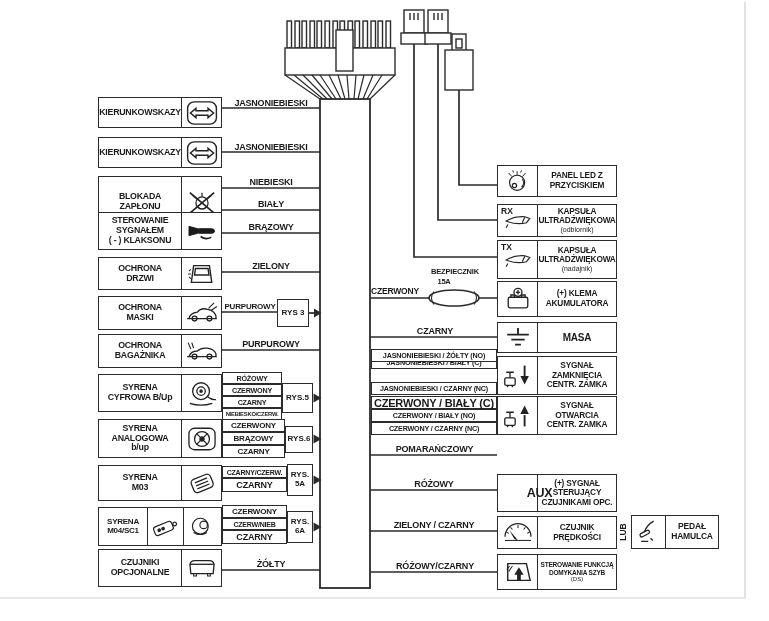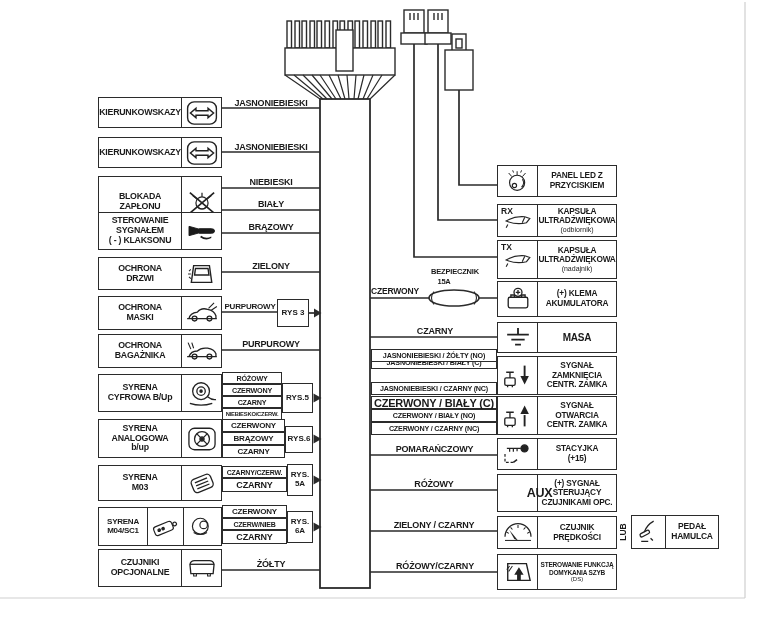--- a/index.html
+++ b/index.html
@@ -384,34 +384,20 @@
             <path d="M9.5,17 v-6 M5.5,11 h8 M7,25 v2 M12,25 v2"></path>
             <path d="M25,26 v-12" stroke-width="2"></path>
             <polygon points="20.5,13 29.5,13 25,4" fill="#222" stroke="none"></polygon>
           </g>
         </svg>
       </div>
     <div class="rtxt"><span>SYGNAŁ
 OTWARCIA
 CENTR. ZAMKA</span></div>
   </div>
-  <div class="rmod" style="top:438px;height:32px">
-    <div class="ric">
-        <svg width="34" height="26" viewBox="0 0 36 28">
-          <g fill="none" stroke="#222" stroke-width="1.3">
-            <path d="M4,14 v9 h9" stroke-dasharray="3,2"></path>
-            <path d="M13,23 l4,-3" stroke-width="1.6"></path>
-            <path d="M6,8 h15 M9,8 v3.5 M13,8 v3.5 M17,8 v3"></path>
-            <circle cx="25" cy="8" r="3.8" fill="#222"></circle>
-          </g>
-        </svg>
-      </div>
-    <div class="rtxt"><span>STACYJKA
-(+15)</span></div>
-  </div>
   <div class="rmod" style="top:474px;height:38px">
     <div class="ric">
         <span class="auxtag">AUX</span>
       </div>
     <div class="rtxt"><span>(+) SYGNAŁ
 STERUJĄCY
 CZUJNIKAMI OPC.</span></div>
   </div>
   <div class="rmod" style="top:516px;height:33px">
     <div class="ric">

